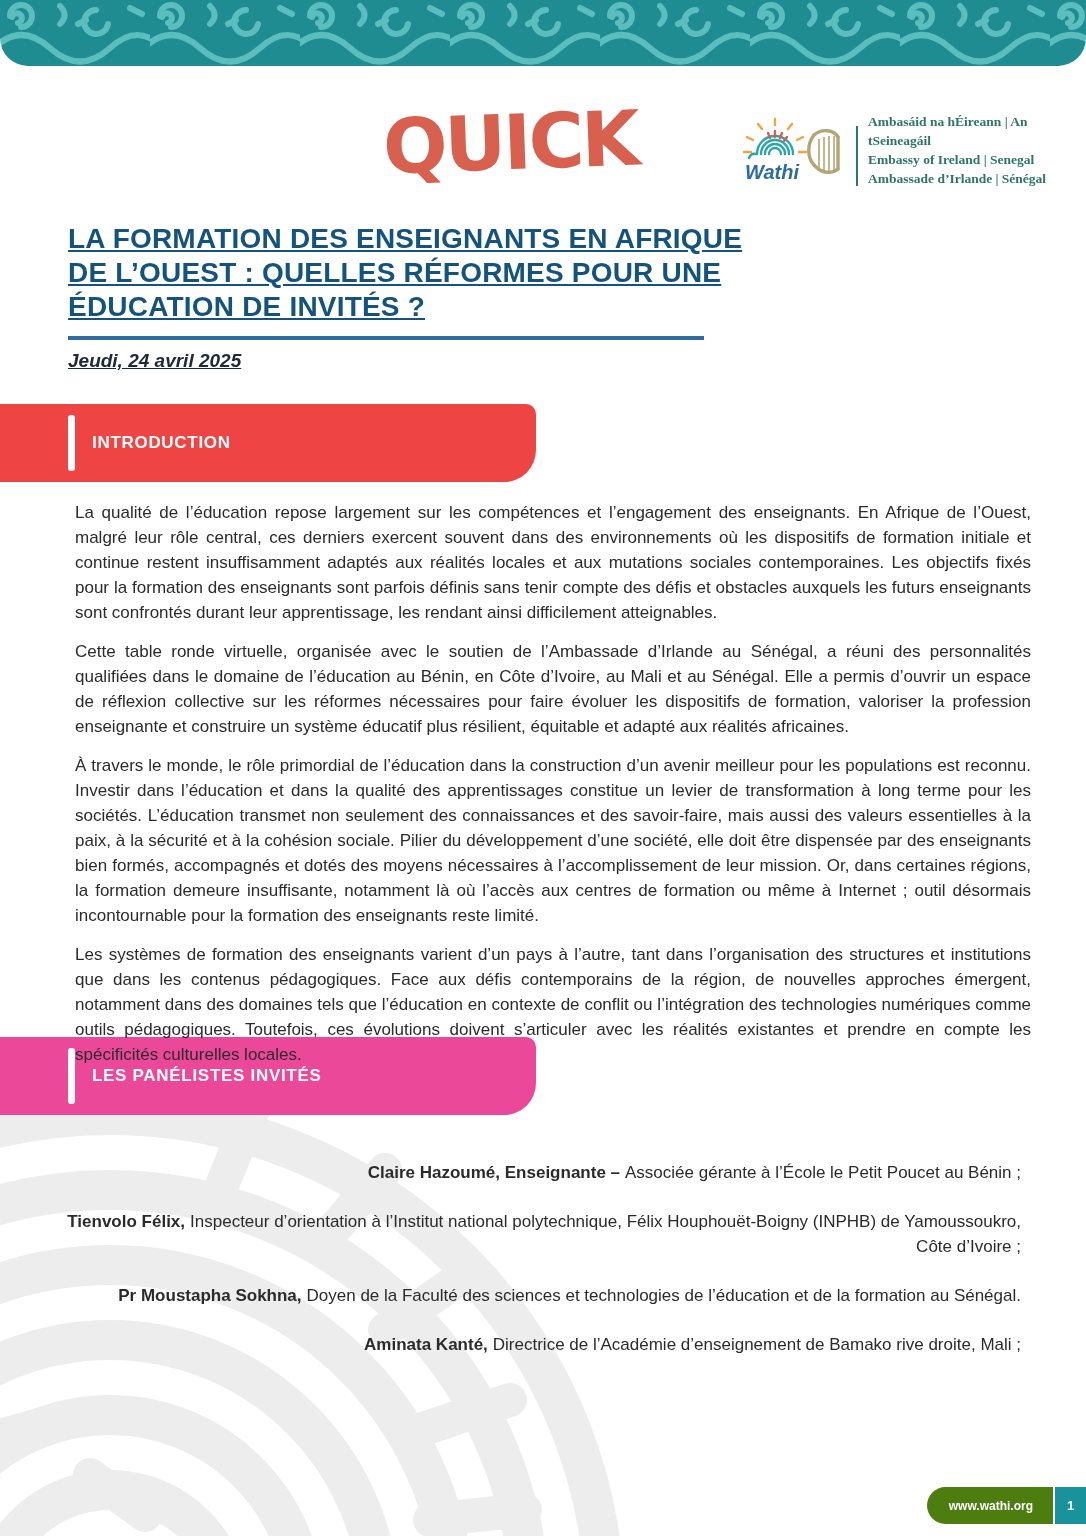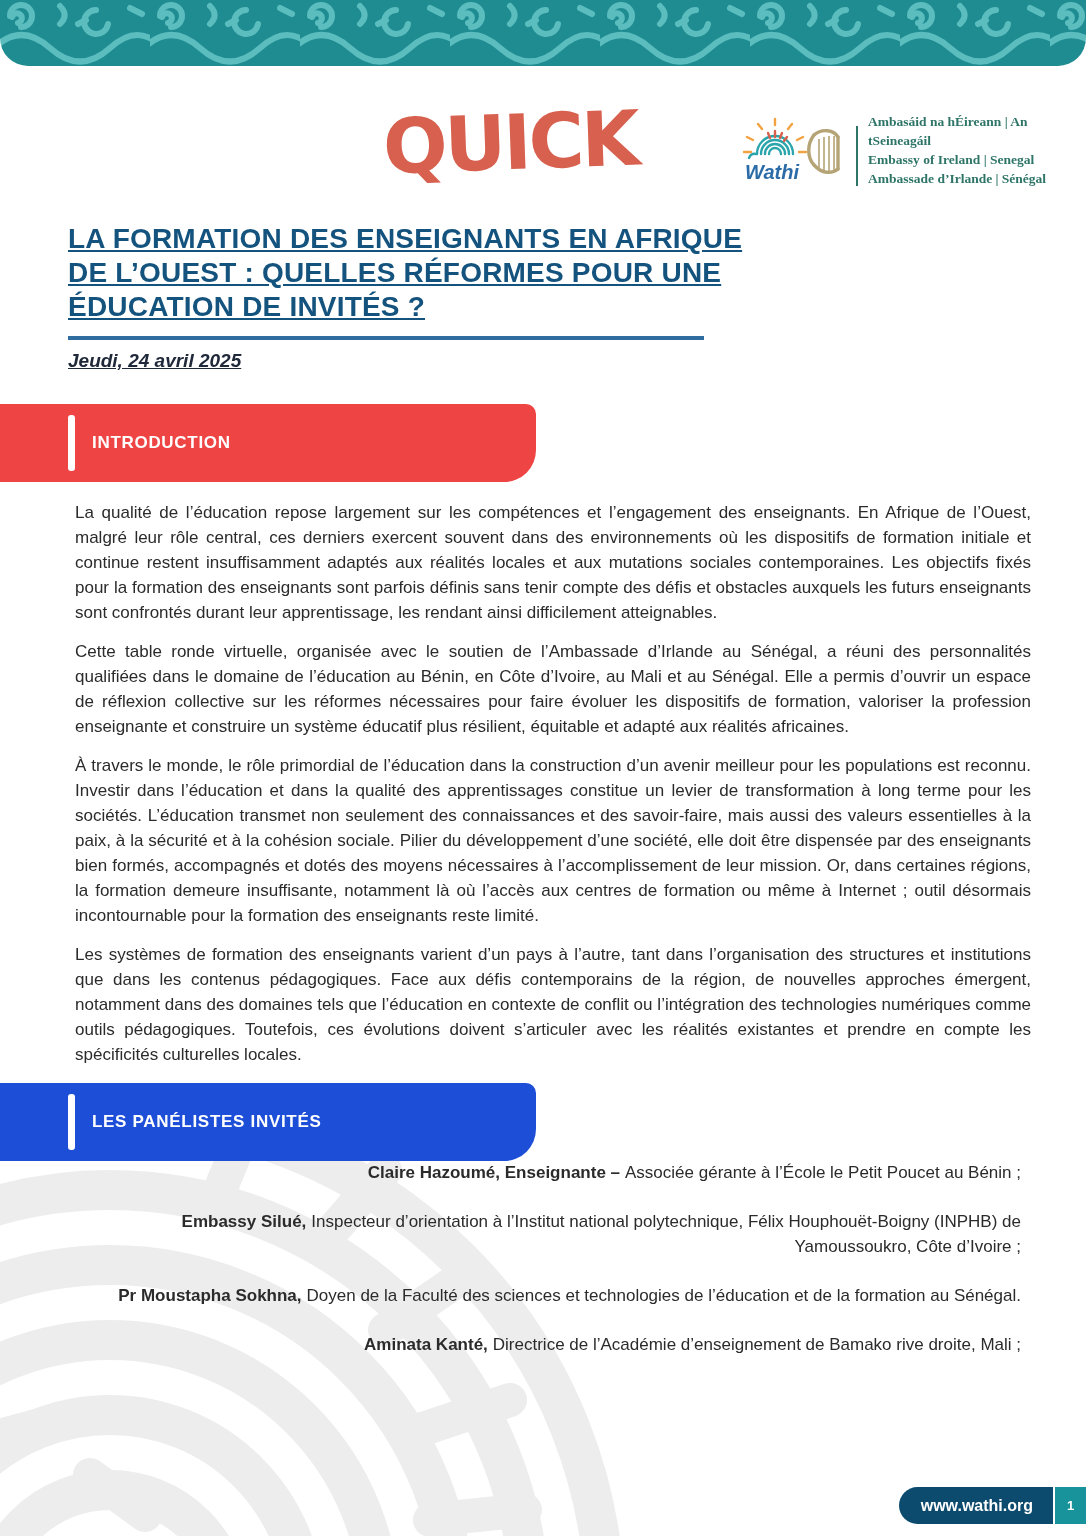--- a/index.html
+++ b/index.html
@@ -50,21 +50,21 @@
     position:absolute; top:350px; left:68px;
     font-size:19px; font-weight:700; font-style:italic; color:#20293A;text-decoration:underline;
   }
 
   
   .section-banner {
     position:absolute; left:0; width:536px; height:78px;
     border-radius:0 10px 32px 0;
   }
   .banner-intro { top:404px; background:#ef4444; }
-  .banner-panel { top:1083px; background:#1d4ed8;text-decoration:underline; }
+  .banner-panel { top:1037px; background:#ec4899;text-decoration:underline; }
   .accent-bar {
     position:absolute; left:68px; top:11px; width:7px; height:56px;
     background:#ffffff; border-radius:3px;
   }
   .banner-label {
     position:absolute; left:92px; top:0; height:78px;
     display:flex; align-items:center;
     color:#ffffff; font-weight:800; font-size:17px; letter-spacing:0.7px;
   }
 
@@ -87,23 +87,23 @@
 
   
   .watermark { position:absolute; left:-70px; top:1010px; z-index:0; pointer-events:none; }
 
   
   .footer-pill {
     position:absolute; right:0; bottom:12px; height:37px;
     display:flex; align-items:stretch; z-index:3;
   }
   .footer-url {
-    background:#0c4a6e; border-radius:19px 0 0 19px;
+    background:#4d7c0f; border-radius:19px 0 0 19px;
     display:flex; align-items:center; padding:0 20px 0 22px;
-    color:#ffffff; font-weight:700; font-size:16px; cursor:pointer;
+    color:#ffffff; font-weight:700; font-size:12px; cursor:pointer;
   }
   .footer-sep { width:2px; background:#ffffff; }
   .footer-page {
     background:#18929B; width:31px; display:flex; align-items:center;
     justify-content:center; color:#ffffff; font-weight:700; font-size:13px;
   }
 </style>
 </head>
 <body>
 
@@ -225,21 +225,21 @@
   <div class="section-banner banner-panel">
     <div class="accent-bar"></div>
     <div class="banner-label">LES PANÉLISTES INVITÉS</div>
   </div>
 
   <div class="panelists">
     <p class="panelist">
       <span class="panelist-name">Claire Hazoumé, Enseignante –</span><span>Associée gérante à l’École le Petit Poucet au Bénin ;</span>
     </p>
     <p class="panelist">
-      <span class="panelist-name">Embassy Silué,</span><span>Inspecteur d’orientation à l’Institut national polytechnique, Félix Houphouët-Boigny (INPHB) de Yamoussoukro, Côte d’Ivoire ;</span>
+      <span class="panelist-name">Tienvolo Félix,</span><span>Inspecteur d’orientation à l’Institut national polytechnique, Félix Houphouët-Boigny (INPHB) de Yamoussoukro, Côte d’Ivoire ;</span>
     </p>
     <p class="panelist">
       <span class="panelist-name">Pr Moustapha Sokhna,</span><span>Doyen de la Faculté des sciences et technologies de l’éducation et de la formation au Sénégal.</span>
     </p>
     <p class="panelist">
       <span class="panelist-name">Aminata Kanté,</span><span>Directrice de l’Académie d’enseignement de Bamako rive droite, Mali ;</span>
     </p>
   </div>
 
   <div class="footer-pill">

